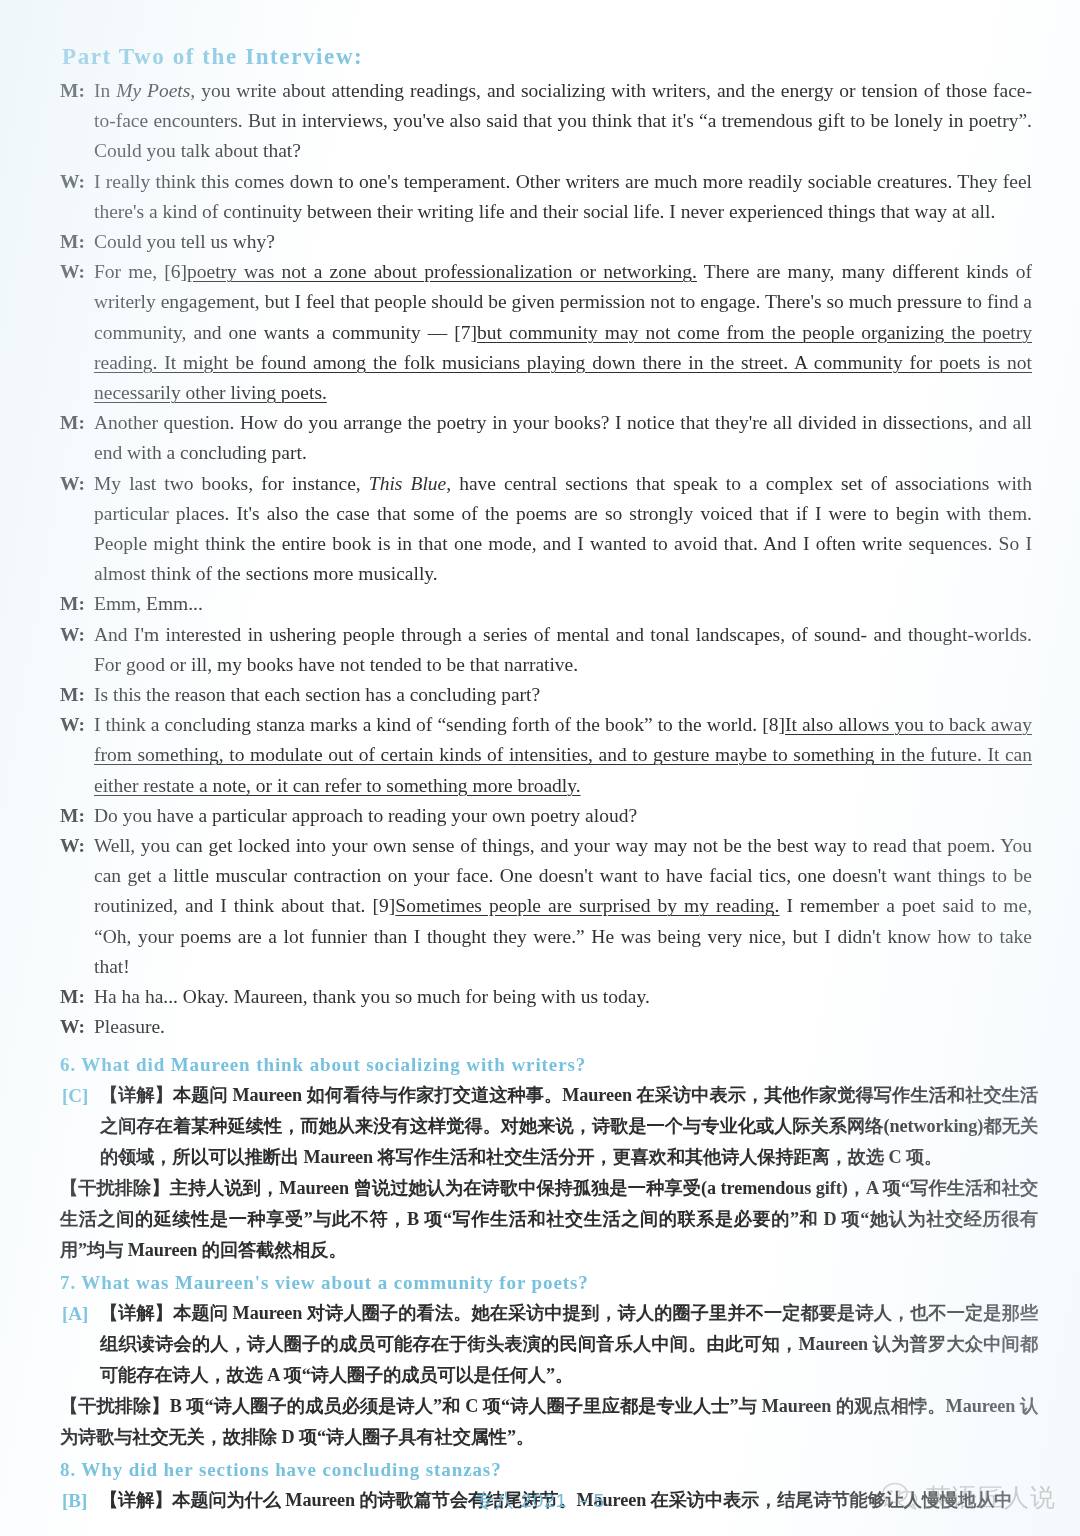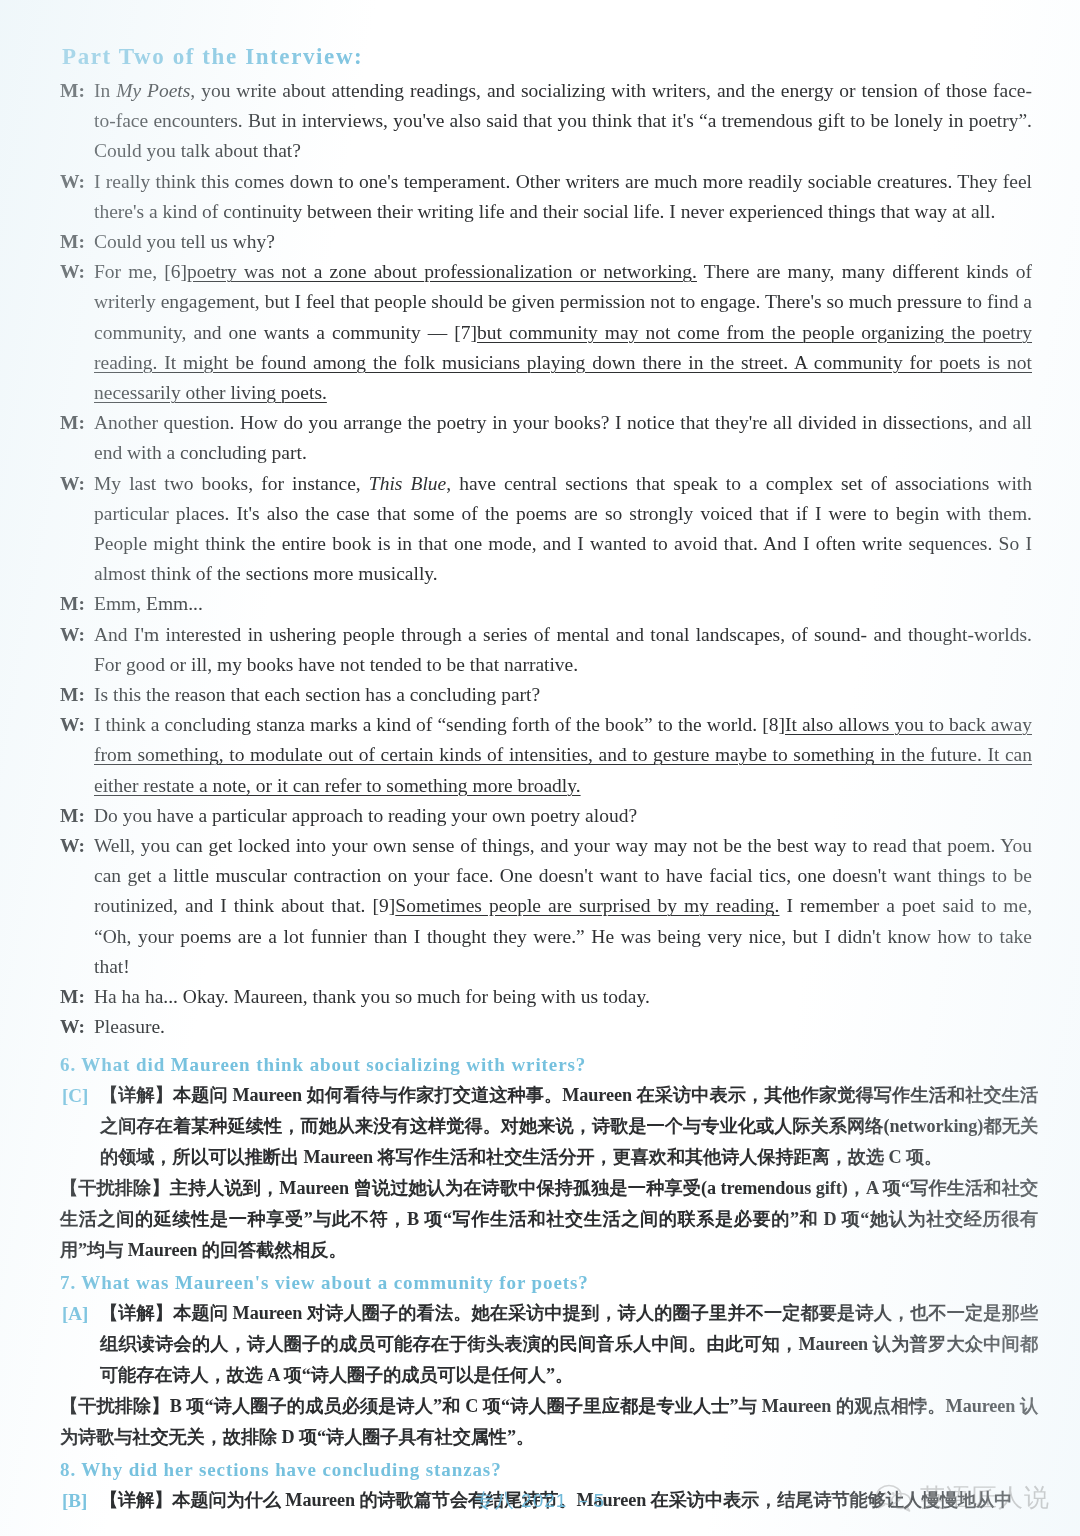--- a/index.html
+++ b/index.html
@@ -149,24 +149,24 @@
     text-align: center;
     color: #6fb9d9;
     font-size: 19px;
     font-family: "Liberation Sans", sans-serif;
     letter-spacing: 1px;
   }
 
   
   .watermark {
     position: absolute;
-    right: 30px;
+    right: 24px;
     bottom: 22px;
     display: flex;
-    align-items: center;
+    align-items: flex-start;
     gap: 8px;
     opacity: 0.35;
     z-index: 6;
   }
   .wm-icon {
     width: 36px;
     height: 30px;
     position: relative;
   }
   .wm-text {

